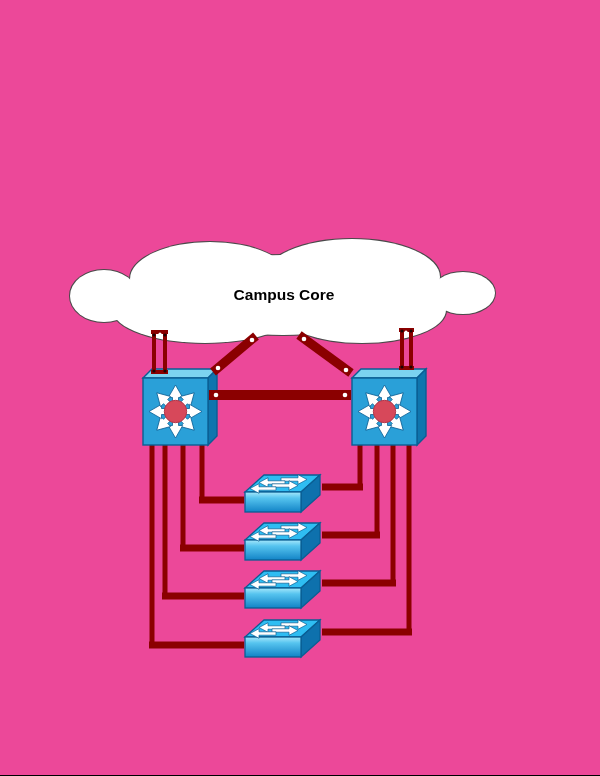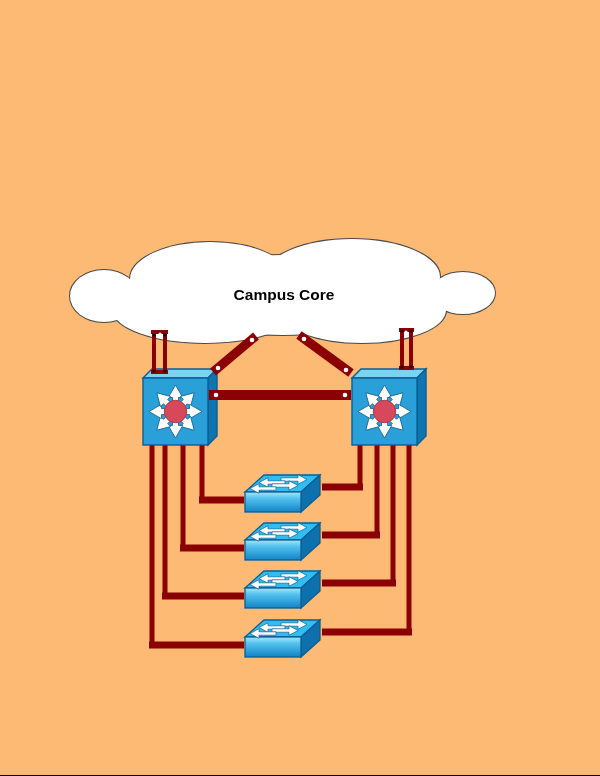--- a/index.html
+++ b/index.html
@@ -8,21 +8,21 @@
     background: #000000;
     width: 600px;
     height: 776px;
     overflow: hidden;
     font-family: "Liberation Sans", sans-serif;
   }
   .stage {
     position: relative;
     width: 600px;
     height: 775px;
-    background: #fdba74;
+    background: #ec4899;
   }
   svg { display: block; }
   .cloud-label {
     font-family: "Liberation Sans", sans-serif;
     font-weight: bold;
     font-size: 15.5px;
     fill: #000000;
   }
 </style>
 </head>

